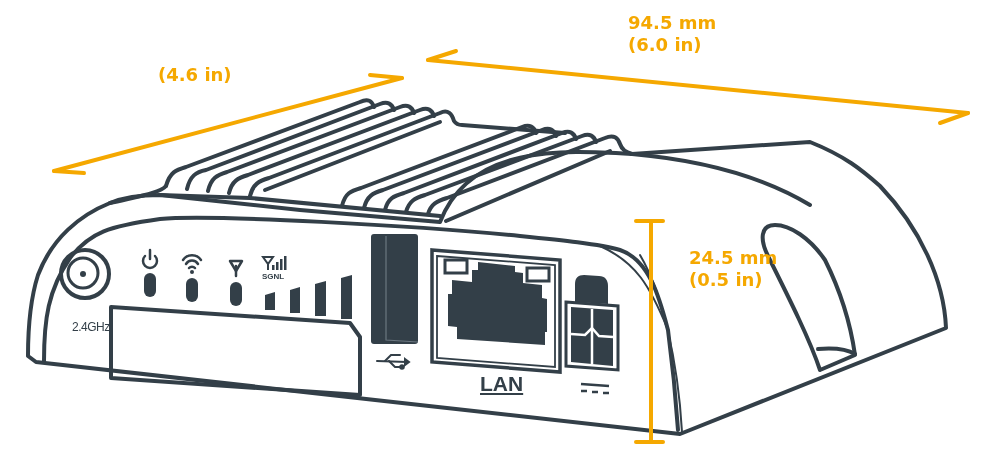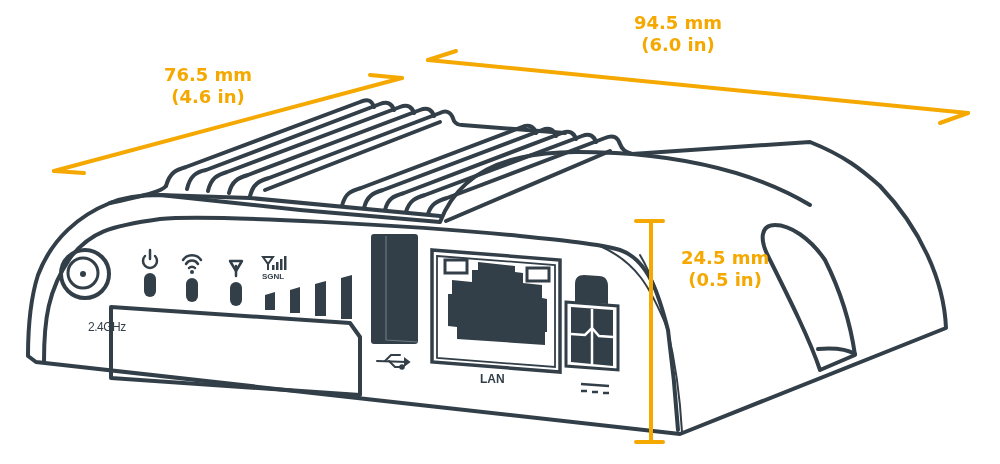--- a/index.html
+++ b/index.html
@@ -1,22 +1,22 @@
 <!DOCTYPE html>
 <html><head>
   <meta charset="utf-8">
   <style>
     html, body { margin: 0; padding: 0; background: #ffffff; }
     body { width: 1000px; height: 464px; position: relative; overflow: hidden;
            font-family: "Liberation Sans", sans-serif; }
     #diagram { position: absolute; left: 0; top: 0; width: 1000px; height: 464px; }
     .dim-label { position: absolute; color: #f5a800; font-weight: bold;
                  font-family: "DejaVu Sans", sans-serif; font-size: 18px;
-                 line-height: 22px; text-align: center; white-space: nowrap; }
-    .dim-label.left { text-align: center; }
+                 line-height: 22px; white-space: nowrap; }
+    .dim-label.left { text-align: left; margin-left: 8px; }
     .port-label { position: absolute; color: #333f48; white-space: nowrap;
                   font-family: "Liberation Sans", sans-serif; text-align: right; }
   </style>
 </head>
 <body>
 
 <div id="diagram">
   <svg width="1000" height="464" viewBox="0 0 1000 464" xmlns="http://www.w3.org/2000/svg">
     <g fill="none" stroke="#333f48" stroke-width="4" stroke-linecap="round" stroke-linejoin="round">
 
@@ -153,33 +153,32 @@
       <g>
         <line x1="651" y1="221" x2="651" y2="442"></line>
         <line x1="636" y1="221" x2="663" y2="221"></line>
         <line x1="636" y1="442" x2="663" y2="442"></line>
       </g>
     </g>
   </svg>
 
   
   <div class="dim-label" style="left:158px; top:64px; width:100px;">
-    <div>76.5 mm</div>
     <div>(4.6 in)</div>
   </div>
 
   <div class="dim-label" style="left:628px; top:12px; width:100px;">
     <div>94.5 mm</div>
     <div>(6.0 in)</div>
   </div>
 
   <div class="dim-label left" style="left:681px; top:247px;">
     <div>24.5 mm</div>
     <div>(0.5 in)</div>
   </div>
 
   
-  <div class="port-label" style="left:88px; top:320px; font-size:12px; letter-spacing:-0.5px;">2.4GHz</div>
+  <div class="port-label" style="left:72px; top:320px; font-size:12px; letter-spacing:-0.5px;">2.4GHz</div>
 
   <div class="port-label" style="left:262px; top:272px; font-size:8px; font-weight:bold;">SGNL</div>
 
-  <div class="port-label" style="left:480px; top:372px; font-size:12px; font-weight:bold;">LAN</div>
+  <div class="port-label" style="left:480px; top:372px; font-size:21px; font-weight:bold;text-decoration:underline;">LAN</div>
 </div>
 
 </body></html>

